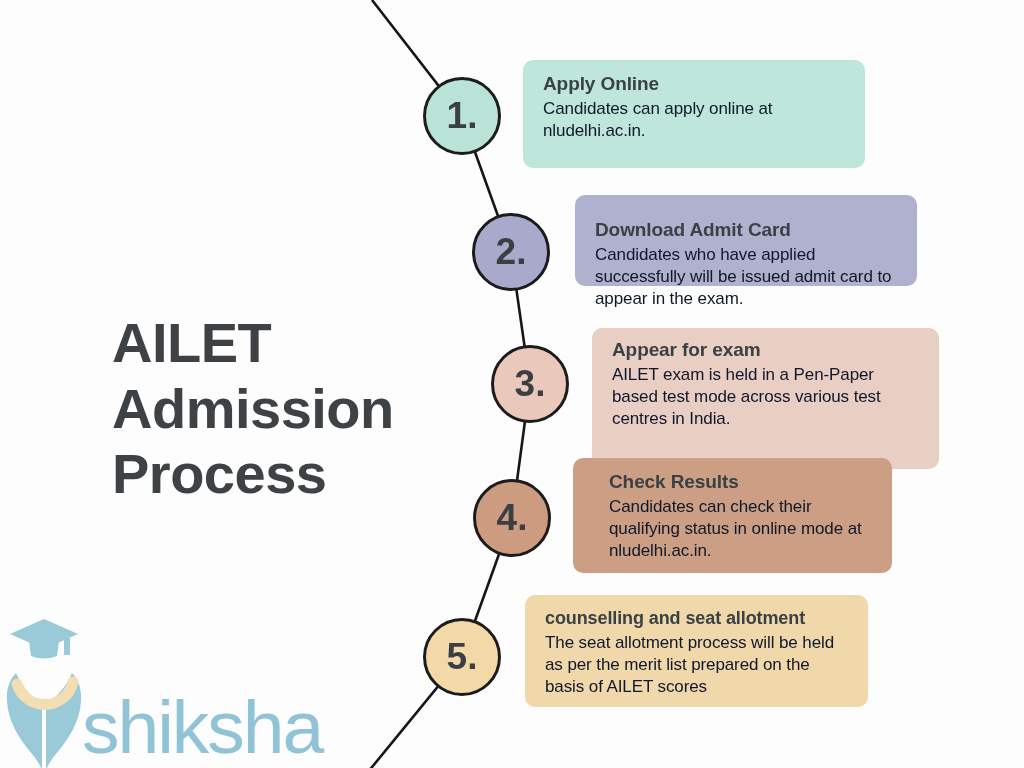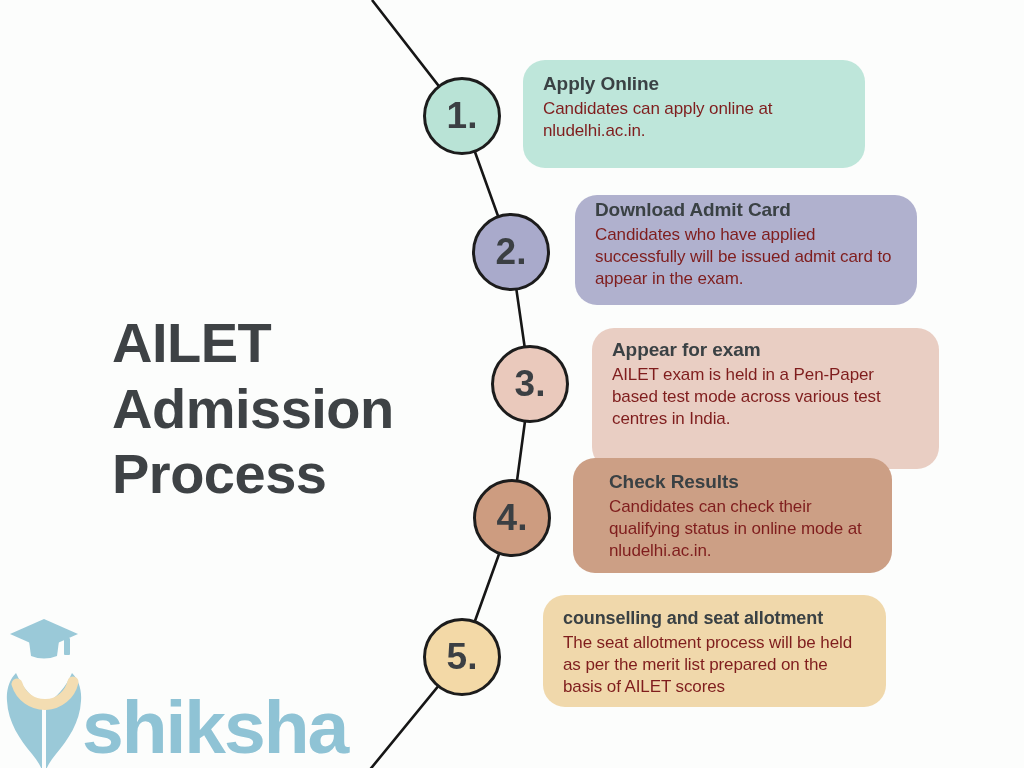--- a/index.html
+++ b/index.html
@@ -32,51 +32,51 @@
     box-sizing:border-box;
     border:3px solid #1c1c1c;
     border-radius:50%;
     display:flex;align-items:center;justify-content:center;
     font-size:37px;font-weight:700;color:#3b3f43;
     z-index:2;
   }
   .card{
     position:absolute;
     box-sizing:border-box;
-    border-radius:22px;
+    border-radius:10px;
     padding:13px 18px 10px 20px;
     z-index:1;
   }
   .card-heading{
     font-size:19px;font-weight:700;color:#3a4144;
     letter-spacing:-0.1px;
     margin-bottom:3px;
   }
   .card-body{
-    font-size:17px;color:#7f1d1d;line-height:1.28;
+    font-size:17px;color:#0f172a;line-height:1.28;
     letter-spacing:-0.1px;
   }
   
   .step1 .circle{left:423px;top:77px;}
   .step1 .card{left:523px;top:60px;width:342px;height:108px;}
   .step2 .circle{left:472px;top:213px;}
-  .step2 .card{left:575px;top:195px;width:342px;height:110px;padding-top:4px;}
+  .step2 .card{left:575px;top:195px;width:342px;height:91px;padding-top:24px;}
   .step3 .circle{left:491px;top:345px;}
   .step3 .card{left:592px;top:328px;width:347px;height:141px;padding-top:11px;}
   .step4 .circle{left:473px;top:479px;}
   .step4 .card{left:573px;top:458px;width:319px;height:115px;padding-left:36px;}
   .step5 .circle{left:423px;top:618px;}
-  .step5 .card{left:543px;top:595px;width:343px;height:112px;}
+  .step5 .card{left:525px;top:595px;width:343px;height:112px;}
   .step5 .card-heading{font-size:18px;}
   
   .logo{position:absolute;left:0;top:0;}
   .logo-icon{position:absolute;left:6px;top:618px;}
   .logo-text{
     position:absolute;left:82px;top:690px;
-    font-size:75px;font-weight:700;letter-spacing:-2px;
+    font-size:75px;font-weight:400;letter-spacing:-2px;
     line-height:1;
   }
 </style>
 </head>
 <body>
 
 <div class="canvas" style="background-color: rgb(252, 253, 252);">
 
   <svg class="flow-line" viewBox="0 0 1024 768" width="1024" height="768">
     <polyline points="372,0 462,116 511,252 530,384 512,518 462,657 368,772"></polyline>

